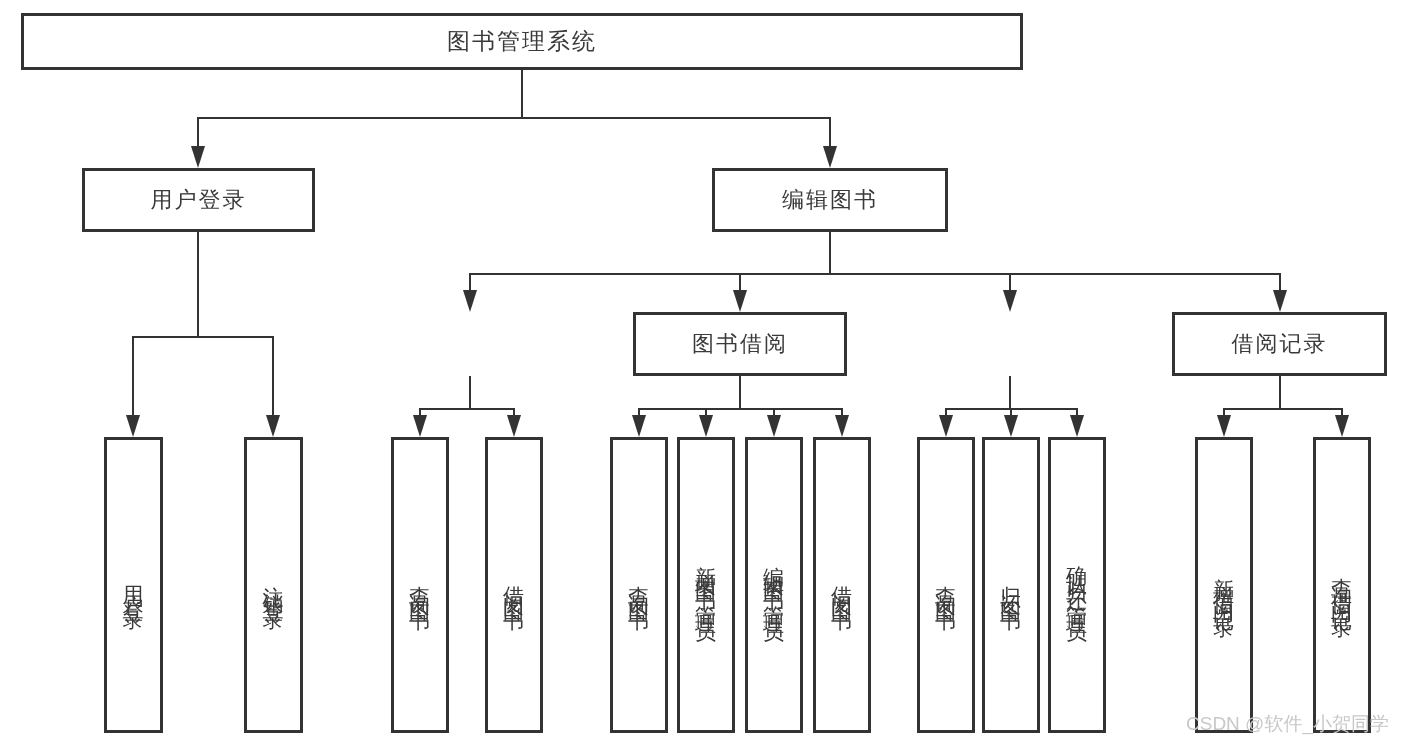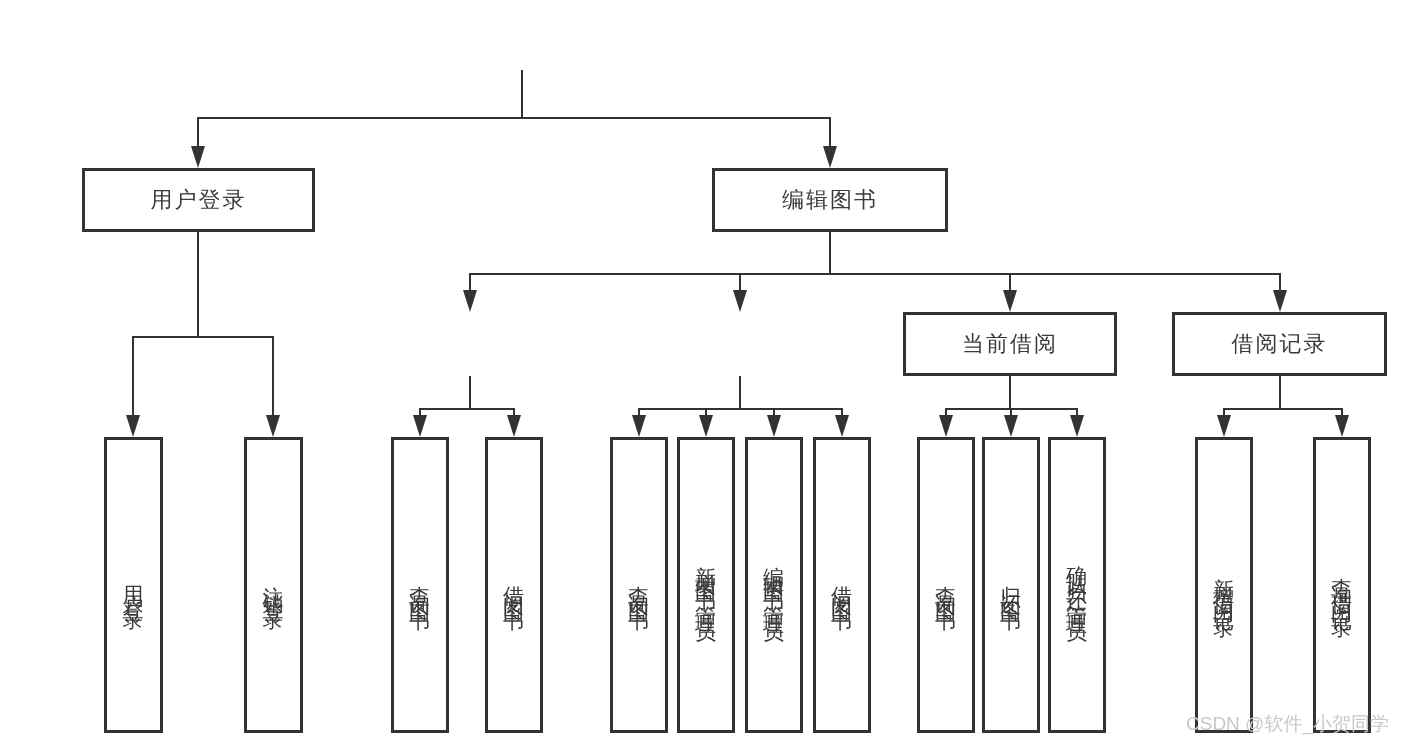--- a/index.html
+++ b/index.html
@@ -32,20 +32,23 @@
   .watermark{
     position:absolute;left:1186px;top:711px;width:210px;
     font-size:19px;color:var(--wm,#c8c8c8);white-space:nowrap;
   }
 </style>
 </head>
 <body>
 
 <div class="stage">
 
+  <div class="node lvl1" style="left:21px;top:13px;width:1002px;height:57px;">
+    <span class="lbl">图书管理系统</span>
+  </div>
 
   <div class="vline" style="left:521px;top:70px;height:48px;"></div>
   <div class="hline" style="left:197px;top:117px;width:634px;"></div>
   <div class="vline" style="left:197px;top:117px;height:34px;"></div>
   <div class="arr" style="left:191px;top:146px;"></div>
   <div class="vline" style="left:829px;top:117px;height:34px;"></div>
   <div class="arr" style="left:823px;top:146px;"></div>
 
   <div class="node lvl23" style="left:82px;top:168px;width:233px;height:64px;">
     <span class="lbl">用户登录</span>
@@ -65,22 +68,22 @@
   <div class="hline" style="left:469px;top:273px;width:812px;"></div>
   <div class="vline" style="left:469px;top:273px;height:22px;"></div>
   <div class="arr" style="left:463px;top:290px;"></div>
   <div class="vline" style="left:739px;top:273px;height:22px;"></div>
   <div class="arr" style="left:733px;top:290px;"></div>
   <div class="vline" style="left:1009px;top:273px;height:22px;"></div>
   <div class="arr" style="left:1003px;top:290px;"></div>
   <div class="vline" style="left:1279px;top:273px;height:22px;"></div>
   <div class="arr" style="left:1273px;top:290px;"></div>
 
-  <div class="node lvl23" style="left:903px;top:312px;width:214px;height:64px;">
-    <span class="lbl">当前借阅</span>
+  <div class="node lvl23" style="left:633px;top:312px;width:214px;height:64px;">
+    <span class="lbl">图书借阅</span>
   </div>
   <div class="node lvl23" style="left:1172px;top:312px;width:215px;height:64px;">
     <span class="lbl">借阅记录</span>
   </div>
 
   <div class="vline" style="left:469px;top:376px;height:34px;"></div>
   <div class="vline" style="left:739px;top:376px;height:34px;"></div>
   <div class="vline" style="left:1009px;top:376px;height:34px;"></div>
   <div class="vline" style="left:1279px;top:376px;height:34px;"></div>
 

